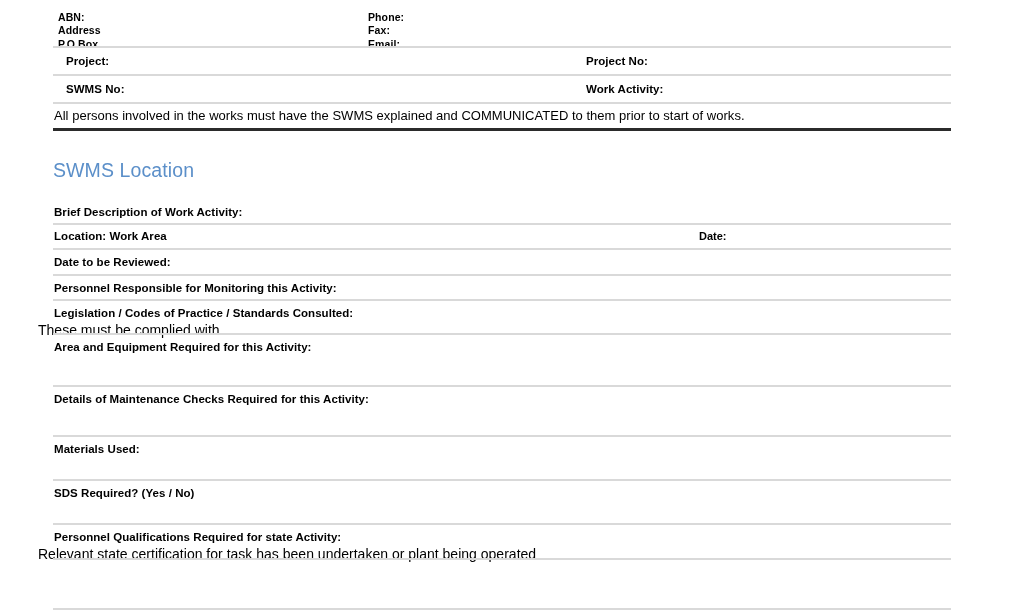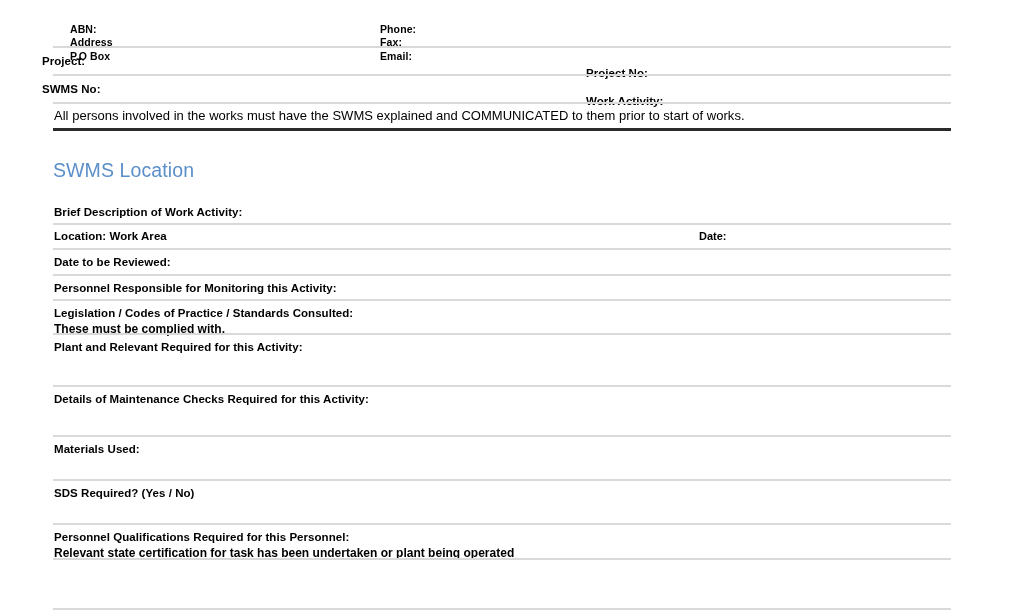--- a/index.html
+++ b/index.html
@@ -13,21 +13,21 @@
     font-family: "Liberation Sans", sans-serif;
     color: #000000;
     overflow: hidden;
   }
 
   .page {
     position: relative;
     width: 1024px;
     height: 613px;
     box-sizing: border-box;
-    padding: 16px;
+    padding: 4px;
   }
 
   
   .contact-header {
     position: relative;
     margin: 0 0 0 0;
     padding: 7px 0 6px 0;
     width: 1024px;
     height: 40px;
     box-sizing: border-box;
@@ -64,22 +64,22 @@
     width: 1024px;
     height: 27px;
   }
   .inforow .lbl {
     position: absolute;
     font-size: 11.5px;
     font-weight: bold;
     white-space: nowrap;
     letter-spacing: 0.05px;
   }
-  .inforow .lbl.c1 { left: 42px; top: 7px; }
-  .inforow .lbl.c2 { left: 586px; top: 7px; margin-top: 12px; }
+  .inforow .lbl.c1 { left: 66px; top: 7px; }
+  .inforow .lbl.c2 { left: 586px; top: 7px; }
 
   
   .notice {
     position: absolute;
     left: 54px;
     top: 108px;
     font-size: 13px;
     font-weight: normal;
     white-space: nowrap;
     letter-spacing: 0.02px;
@@ -107,24 +107,24 @@
     position: absolute;
     left: 54px;
     top: 6px;
     font-size: 11.5px;
     font-weight: bold;
     white-space: nowrap;
     letter-spacing: 0.05px;
   }
   .detailrow .dsub {
     position: absolute;
-    left: 54px;
+    left: 38px;
     top: 21px;
-    font-size: 12px;
-    font-weight: bold;
+    font-size: 14px;
+    font-weight: normal;
     white-space: nowrap;
     letter-spacing: 0.01px;
   }
   .detailrow .dright {
     position: absolute;
     left: 699px;
     top: 6px;
     font-size: 11px;
     font-weight: bold;
     white-space: nowrap;
@@ -203,21 +203,21 @@
   <div class="rule" style="top:299px;"></div>
 
   <div class="detailrow" style="top:301px;height:32px;">
     <div class="dlbl">Legislation / Codes of Practice / Standards Consulted:</div>
     <div class="dsub">These must be complied with.</div>
     <div class="writespace"></div>
   </div>
   <div class="rule" style="top:333px;"></div>
 
   <div class="detailrow" style="top:335px;height:50px;">
-    <div class="dlbl">Plant and Relevant Required for this Activity:</div>
+    <div class="dlbl">Area and Equipment Required for this Activity:</div>
     <div class="writespace"></div>
   </div>
   <div class="rule" style="top:385px;"></div>
 
   <div class="detailrow" style="top:387px;height:50px;">
     <div class="dlbl">Details of Maintenance Checks Required for this Activity:</div>
     <div class="writespace"></div>
   </div>
   <div class="rule" style="top:435px;"></div>
 
@@ -227,21 +227,21 @@
   </div>
   <div class="rule" style="top:479px;"></div>
 
   <div class="detailrow" style="top:481px;height:50px;">
     <div class="dlbl">SDS Required? (Yes / No)</div>
     <div class="writespace"></div>
   </div>
   <div class="rule" style="top:523px;"></div>
 
   <div class="detailrow" style="top:525px;height:33px;">
-    <div class="dlbl">Personnel Qualifications Required for this Personnel:</div>
+    <div class="dlbl">Personnel Qualifications Required for state Activity:</div>
     <div class="dsub">Relevant state certification for task has been undertaken or plant being operated</div>
     <div class="writespace"></div>
   </div>
   <div class="rule" style="top:558px;"></div>
 
   <div class="detailrow" style="top:560px;height:48px;">
     <div class="dlbl"></div>
     <div class="writespace"></div>
   </div>
   <div class="rule" style="top:608px;"></div>

